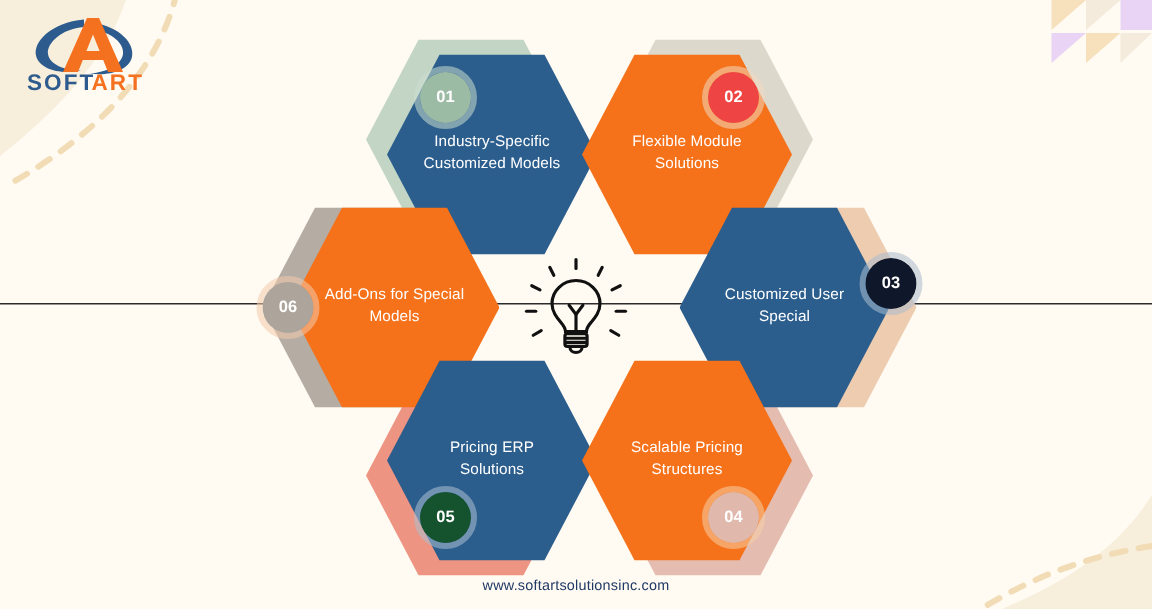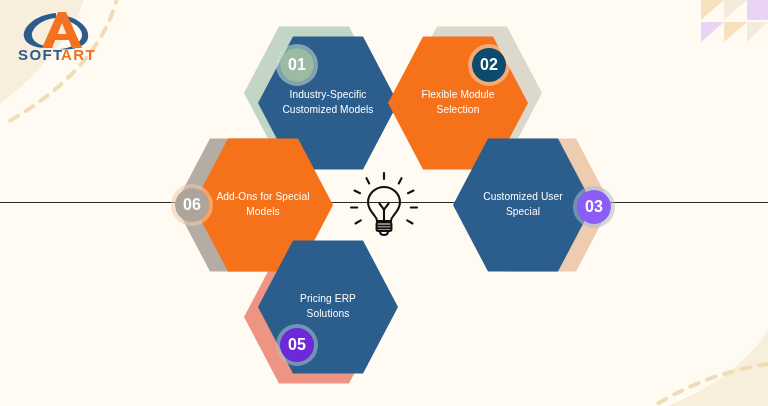--- a/index.html
+++ b/index.html
@@ -32,21 +32,21 @@
   .hex.main{z-index:2;}
   .hexlabel{
     position:absolute;z-index:3;left:0;top:0;width:140px;height:140px;
     display:flex;align-items:center;justify-content:center;
     text-align:center;color:#ffffff;font-size:10.2px;line-height:1.45;
     letter-spacing:.1px;padding:0 22px;box-sizing:border-box;
   }
   .badge{
     position:absolute;z-index:5;width:34px;height:34px;border-radius:50%;
     display:flex;align-items:center;justify-content:center;
-    font-size:16px;font-weight:700;color:#ffffff;box-sizing:border-box;
+    font-size:11px;font-weight:700;color:#ffffff;box-sizing:border-box;
   }
   .badge::before{
     content:"";position:absolute;left:-4px;top:-4px;width:42px;height:42px;
     border-radius:50%;border:4px solid;border-color:inherit;opacity:.55;
     box-sizing:border-box;
   }
   .badge > span{position:relative;z-index:2;}
 
   
   .bulb{position:absolute;left:345px;top:167px;width:78px;height:78px;z-index:4;}
@@ -110,53 +110,61 @@
       <div class="hex main" style="background:#2B5D8D;"></div>
       <div class="hexlabel">Industry-Specific Customized Models</div>
       <div class="badge" style="left:22px;top:15px;background:#9CBBA4;border-color:#CBDFD0;">
         <span>01</span>
       </div>
     </div>
 
     <div class="hexwrap" style="left:218px;top:8px;">
       <div class="hex shadow" style="transform:translate(14px,-10px);background:#DCD8CC;"></div>
       <div class="hex main" style="background:#F5711A;"></div>
-      <div class="hexlabel">Flexible Module Selection</div>
-      <div class="badge" style="left:84px;top:15px;background:#0c4a6e;border-color:#F3D8C0;">
+      <div class="hexlabel">Flexible Module Solutions</div>
+      <div class="badge" style="left:84px;top:15px;background:#ef4444;border-color:#F3D8C0;">
         <span>02</span>
       </div>
     </div>
 
     <div class="hexwrap" style="left:23px;top:110px;">
       <div class="hex shadow" style="transform:translate(-18px,0px);background:#B5ADA4;"></div>
       <div class="hex main" style="background:#F5711A;"></div>
       <div class="hexlabel">Add-Ons for Special Models</div>
       <div class="badge" style="left:-18px;top:53px;background:#ADA59C;border-color:#F2CBAB;">
         <span>06</span>
       </div>
     </div>
 
     <div class="hexwrap" style="left:283px;top:110px;">
       <div class="hex shadow" style="transform:translate(18px,0px);background:#EDCCB0;"></div>
       <div class="hex main" style="background:#2B5D8D;"></div>
       <div class="hexlabel">Customized User Special</div>
-      <div class="badge" style="left:124px;top:55px;background:#8b5cf6;border-color:#A9BBCD;">
+      <div class="badge" style="left:124px;top:37px;background:#0f172a;border-color:#A9BBCD;">
         <span>03</span>
       </div>
     </div>
 
     <div class="hexwrap" style="left:88px;top:212px;">
       <div class="hex shadow" style="transform:translate(-14px,10px);background:#EE9482;"></div>
       <div class="hex main" style="background:#2B5D8D;"></div>
       <div class="hexlabel">Pricing ERP Solutions</div>
-      <div class="badge" style="left:22px;top:91px;background:#6d28d9;border-color:#AEC0D2;">
+      <div class="badge" style="left:22px;top:91px;background:#14532d;border-color:#AEC0D2;">
         <span>05</span>
       </div>
     </div>
 
+    <div class="hexwrap" style="left:218px;top:212px;">
+      <div class="hex shadow" style="transform:translate(14px,10px);background:#E4BCB0;"></div>
+      <div class="hex main" style="background:#F5711A;"></div>
+      <div class="hexlabel">Scalable Pricing Structures</div>
+      <div class="badge" style="left:84px;top:91px;background:#E0B9AC;border-color:#F5CFA8;">
+        <span>04</span>
+      </div>
+    </div>
   </div>
 
   <div class="bulb">
     <svg width="78" height="78" viewBox="0 0 78 78" fill="none" stroke="#111111" stroke-width="2.1" stroke-linecap="round">
 
       <path d="M39,20 C30.2,20 23,27 23,35.3 C23,41 26.3,44.8 29.1,48.1
                C31,50.3 31.9,52 32,54 L46,54 C46.1,52 47,50.3 48.9,48.1
                C51.7,44.8 55,41 55,35.3 C55,27 47.8,20 39,20 Z"></path>
 
       <path d="M34.4,36.5 L39,42.6 L43.6,36.5"></path>
@@ -172,14 +180,15 @@
       <path d="M56.5,11.2 L53.8,16.5"></path>
       <path d="M9.5,23.5 L15,26.2"></path>
       <path d="M68.5,23.5 L63,26.2"></path>
       <path d="M6,40.5 L12.2,40.5"></path>
       <path d="M72,40.5 L65.8,40.5"></path>
       <path d="M10.5,56.5 L15.8,53.4"></path>
       <path d="M67.5,56.5 L62.2,53.4"></path>
     </svg>
   </div>
 
+  <div class="footer">www.softartsolutionsinc.com</div>
 
 </div>
 
 </body></html>

